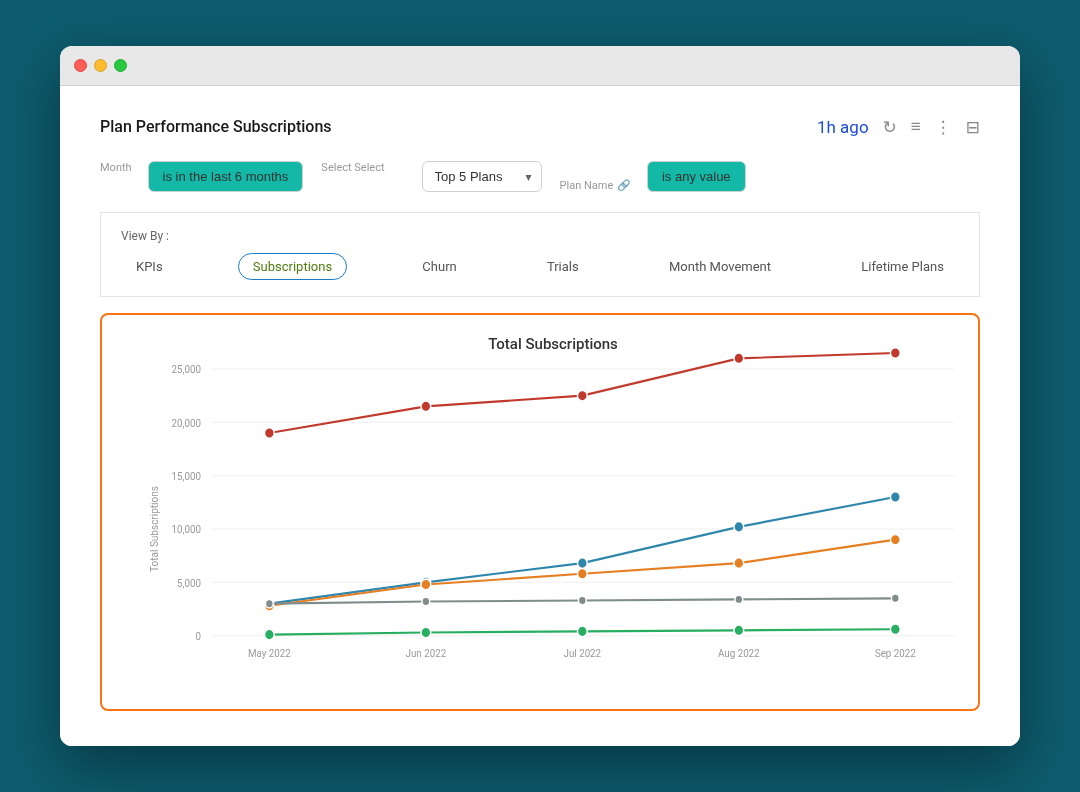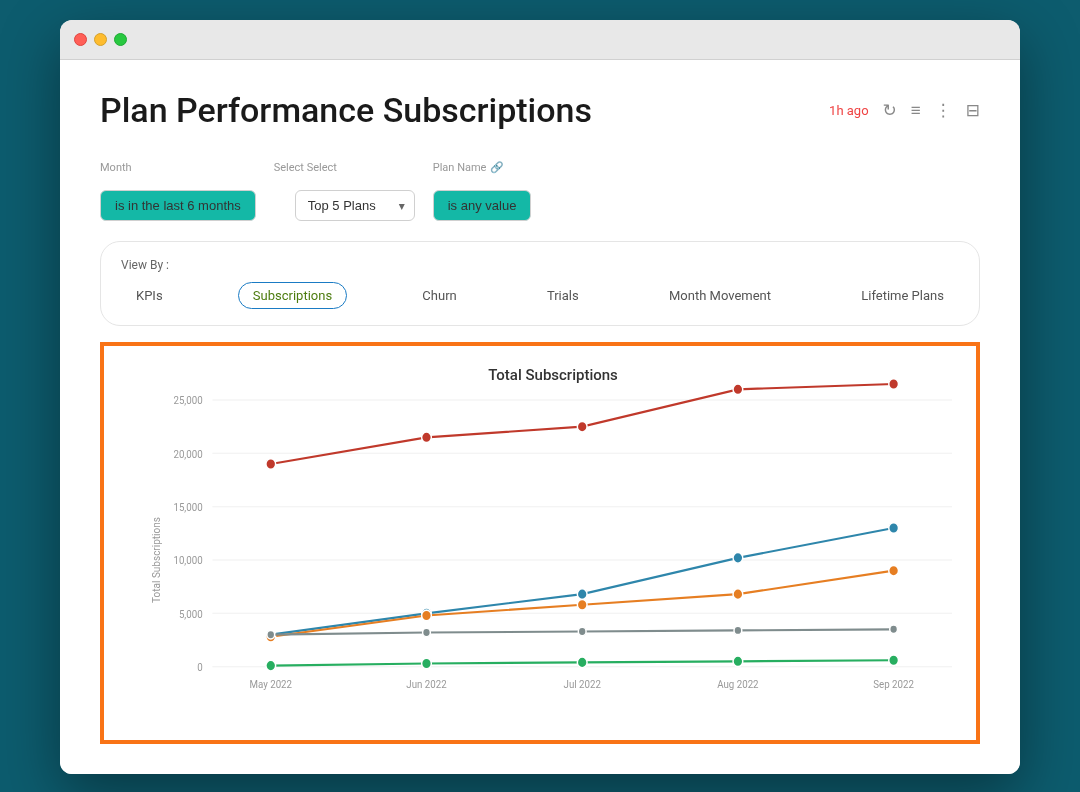--- a/index.html
+++ b/index.html
@@ -47,48 +47,48 @@
       padding: 30px 40px;
       min-height: 660px;
     }
     .page-header {
       display: flex;
       justify-content: space-between;
       align-items: center;
       margin-bottom: 24px;
     }
     .page-title {
-      font-size: 34px;
+      font-size: 16px;
       font-weight: 500;
       color: #1a1a1a;
     }
     .header-actions {
       display: flex;
       align-items: center;
       gap: 14px;
       color: #888;
       font-size: 13px;
     }
-    .header-actions span.time { color: #ef4444; font-size: 13px; }
+    .header-actions span.time { color: #1d4ed8; font-size: 17px; }
     .header-icon {
       cursor: pointer;
       color: #888;
       font-size: 17px;
       display: flex;
       align-items: center;
     }
     .filters {
       display: flex;
       gap: 18px;
       margin-bottom: 20px;
       align-items: flex-end;
     }
     .filter-group {
       display: flex;
-      flex-direction: column;
+      flex-direction: row;
       gap: 16px;
     }
     .filter-label {
       font-size: 11px;
       color: #999;
       font-weight: 400;
     }
     .filter-btn {
       border: 1px solid #d0d0d0;
       border-radius: 6px;
@@ -120,31 +120,31 @@
       position: absolute;
       right: 10px;
       top: 50%;
       transform: translateY(-50%);
       color: #666;
       pointer-events: none;
       font-size: 12px;
     }
     .filter-group .plan-name-label {
       display: flex;
-      align-items: flex-start;
+      align-items: flex-end;
       gap: 4px;
       font-size: 11px;
       color: #999;
       margin-top: 7px;
     }
     .link-icon { font-size: 11px; color: #aaa; }
     .view-by-section {
       background: #fff;
       border: 1px solid #e5e5e5;
-      border-radius: 20px;
+      border-radius: 0;
       padding: 16px 20px;
       margin-bottom: 16px;
     }
     .view-by-label {
       font-size: 12px;
       color: #666;
       margin-bottom: 10px;
     }
     .tab-list {
       display: flex;
@@ -161,22 +161,22 @@
       border: 1px solid transparent;
       transition: all 0.1s;
     }
     .tab-item.active {
       color: #4d7c0f;
       border-color: #1a7bc4;
       background: #fff;
     }
     .chart-container {
       background: #fff;
-      border: 4px solid #f97316;
-      border-radius: 0;
+      border: 2px solid #f97316;
+      border-radius: 8px;
       padding: 20px 24px 20px 50px;
       position: relative;
     }
     .chart-title {
       text-align: center;
       font-size: 15px;
       font-weight: 500;
       color: #333;
       margin-bottom: 16px;
     }

